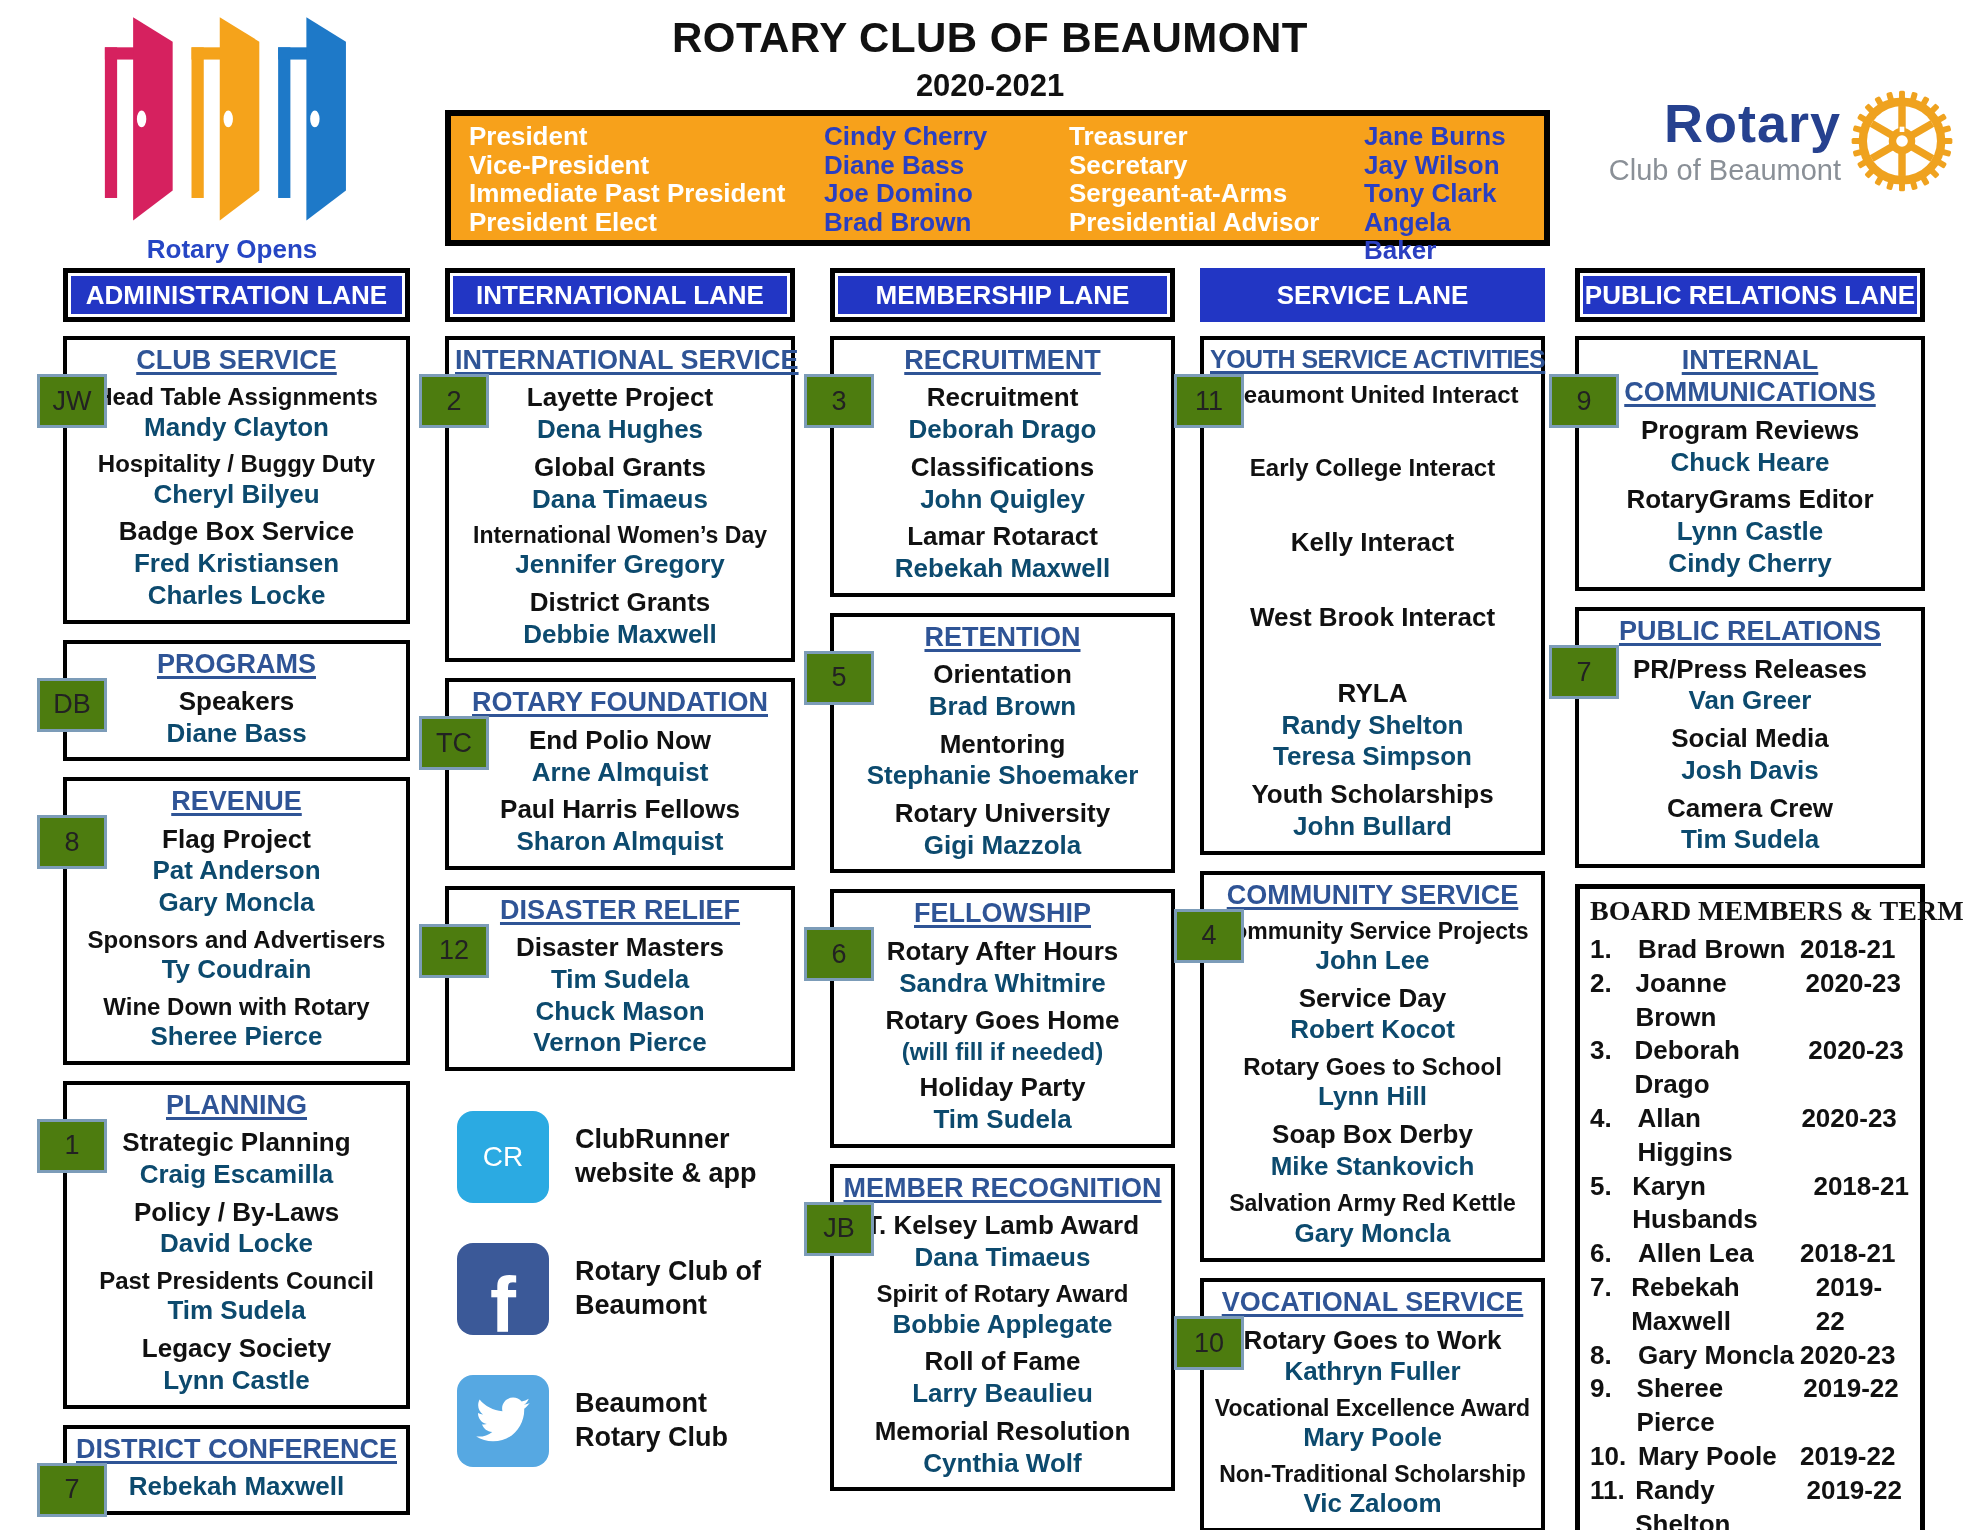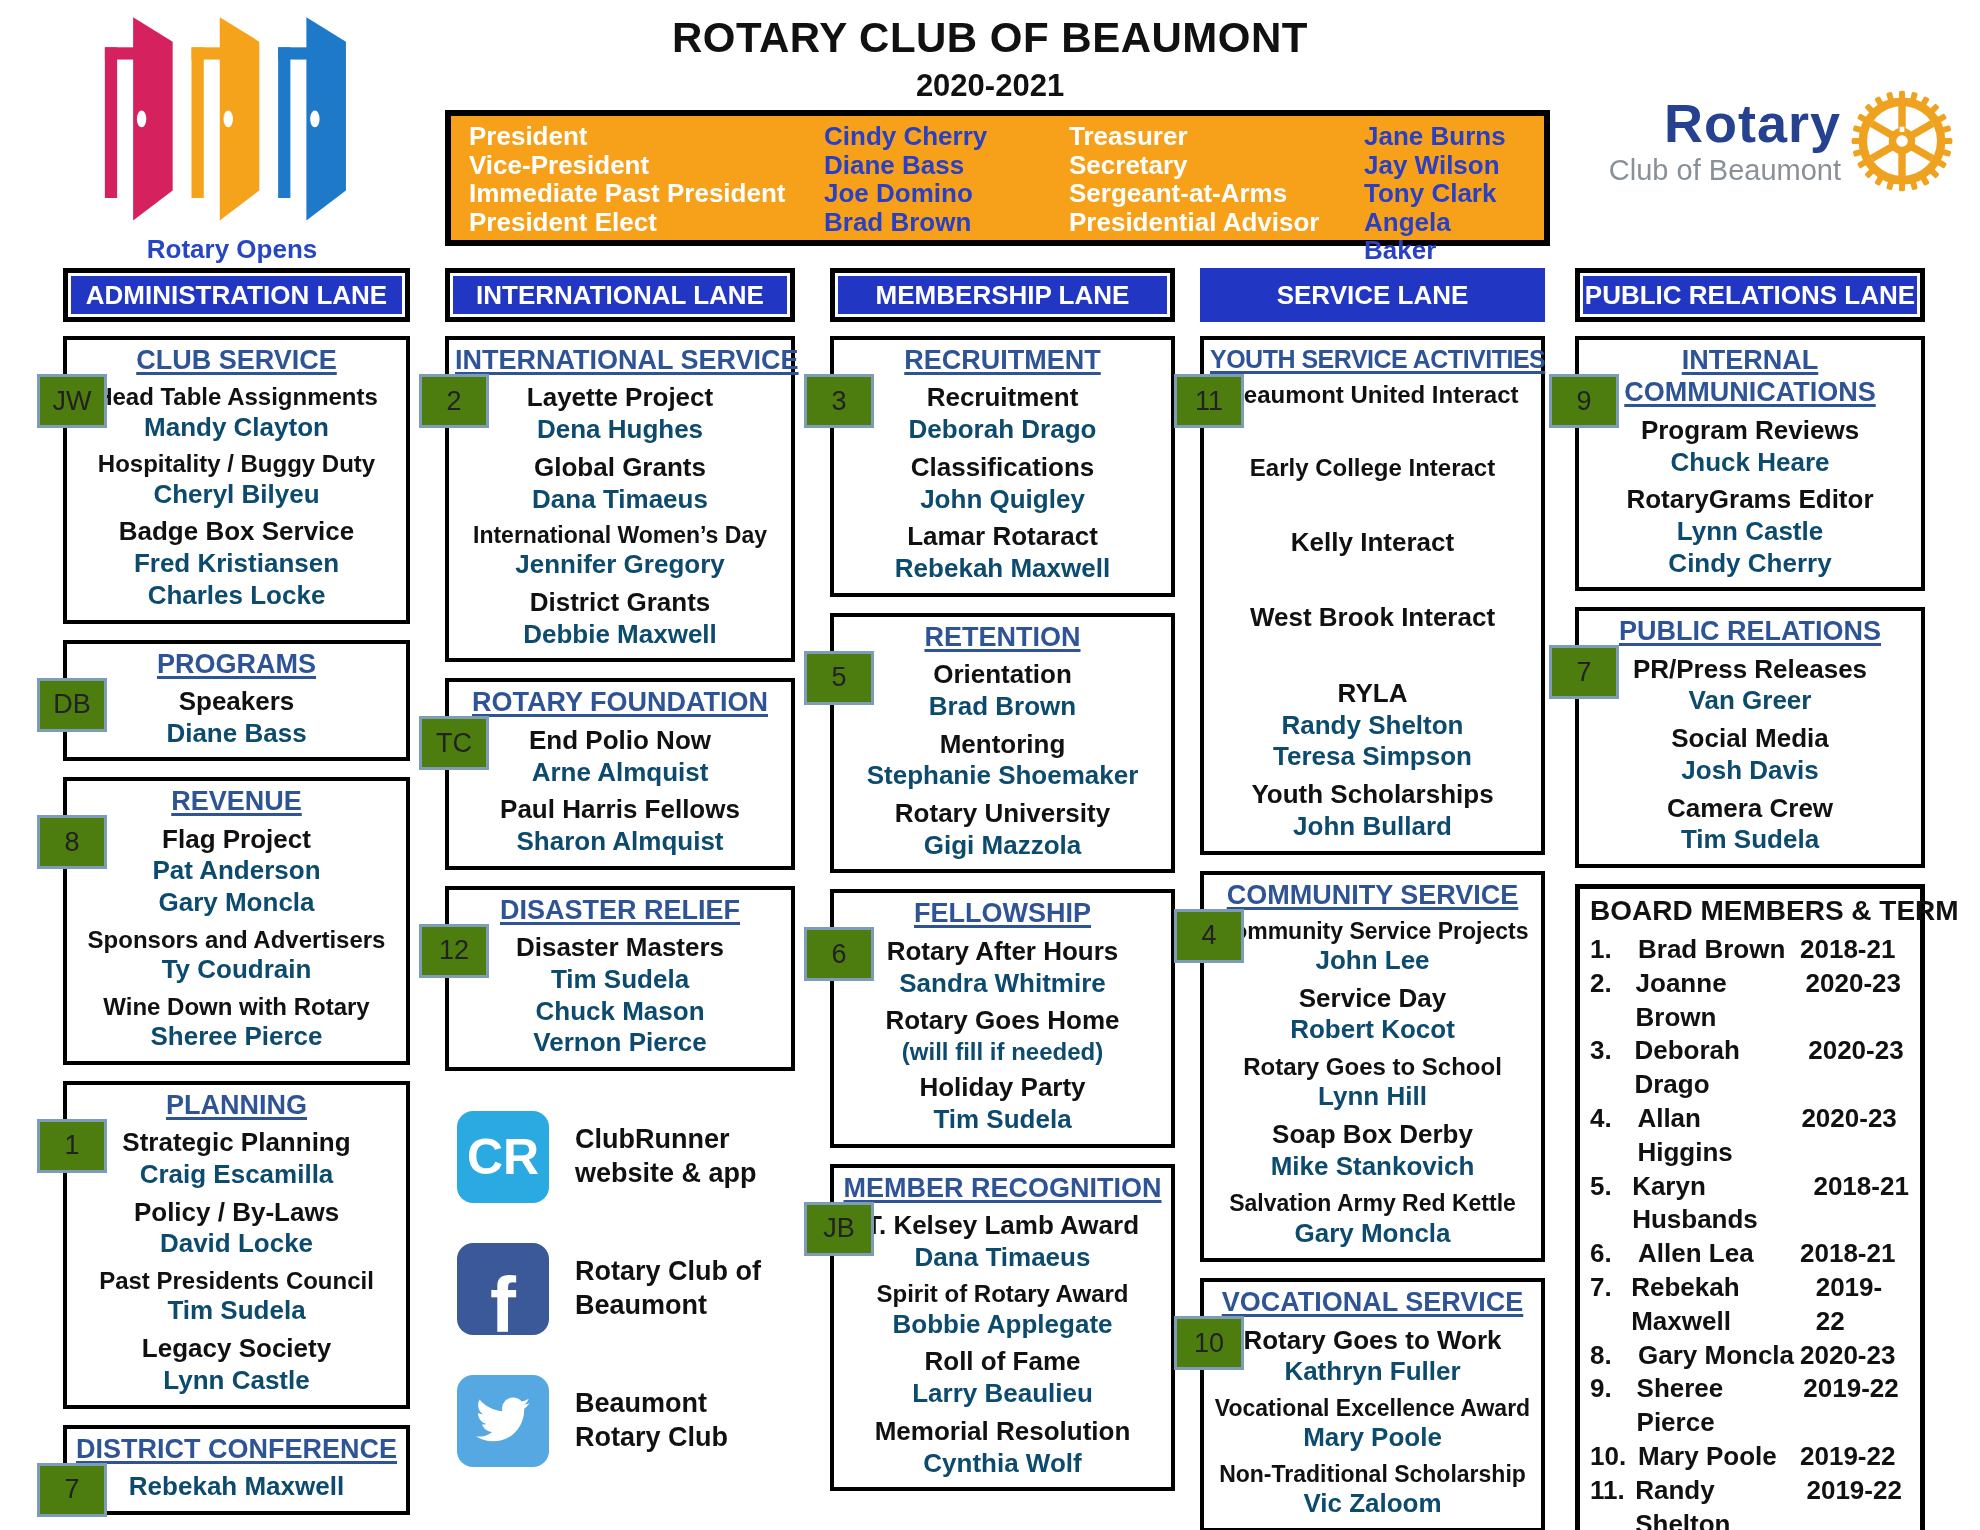--- a/index.html
+++ b/index.html
@@ -66,27 +66,27 @@
     display:flex; align-items:center; justify-content:center;
     font-size:27px; font-weight:normal; color:#222;
   }
 
   
   .social-item { display:flex; align-items:center; gap:26px; margin:40px 0 40px 12px; text-align:left; }
   .social-icon {
     width:92px; height:92px; border-radius:16px; flex:0 0 auto;
     color:#fff; display:flex; align-items:center; justify-content:center;
   }
-  .social-icon .glyph-cr { font-size:50px; font-weight:bold; }
+  .social-icon .glyph-cr { font-size:28px; font-weight:normal; }
   .social-icon .glyph-f  { font-size:78px; font-weight:bold; line-height:0; position:relative; top:16px; }
   .social-label { font-size:27px; line-height:1.25; white-space:pre; }
 
   
   .board-box { border:5px solid #000; background:#fff; padding:6px 10px 10px; margin:2px 0 16px; }
-  .board-title { text-align:center; font-size:28px; margin-bottom:6px; white-space:nowrap; }
+  .board-title { text-align:center; font-size:28px; margin-bottom:6px; white-space:nowrap;font-family:Liberation Serif, serif; }
   .board-row { display:flex; font-size:26px; line-height:1.3; }
   .board-num { width:48px; }
   .board-term { margin-left:auto; width:110px; text-align:left; }
 </style>
 </head>
 <body>
 
 <div id="title-block">
   <div id="main-title">ROTARY CLUB OF BEAUMONT</div>
   <div id="main-year">2020-2021</div>

